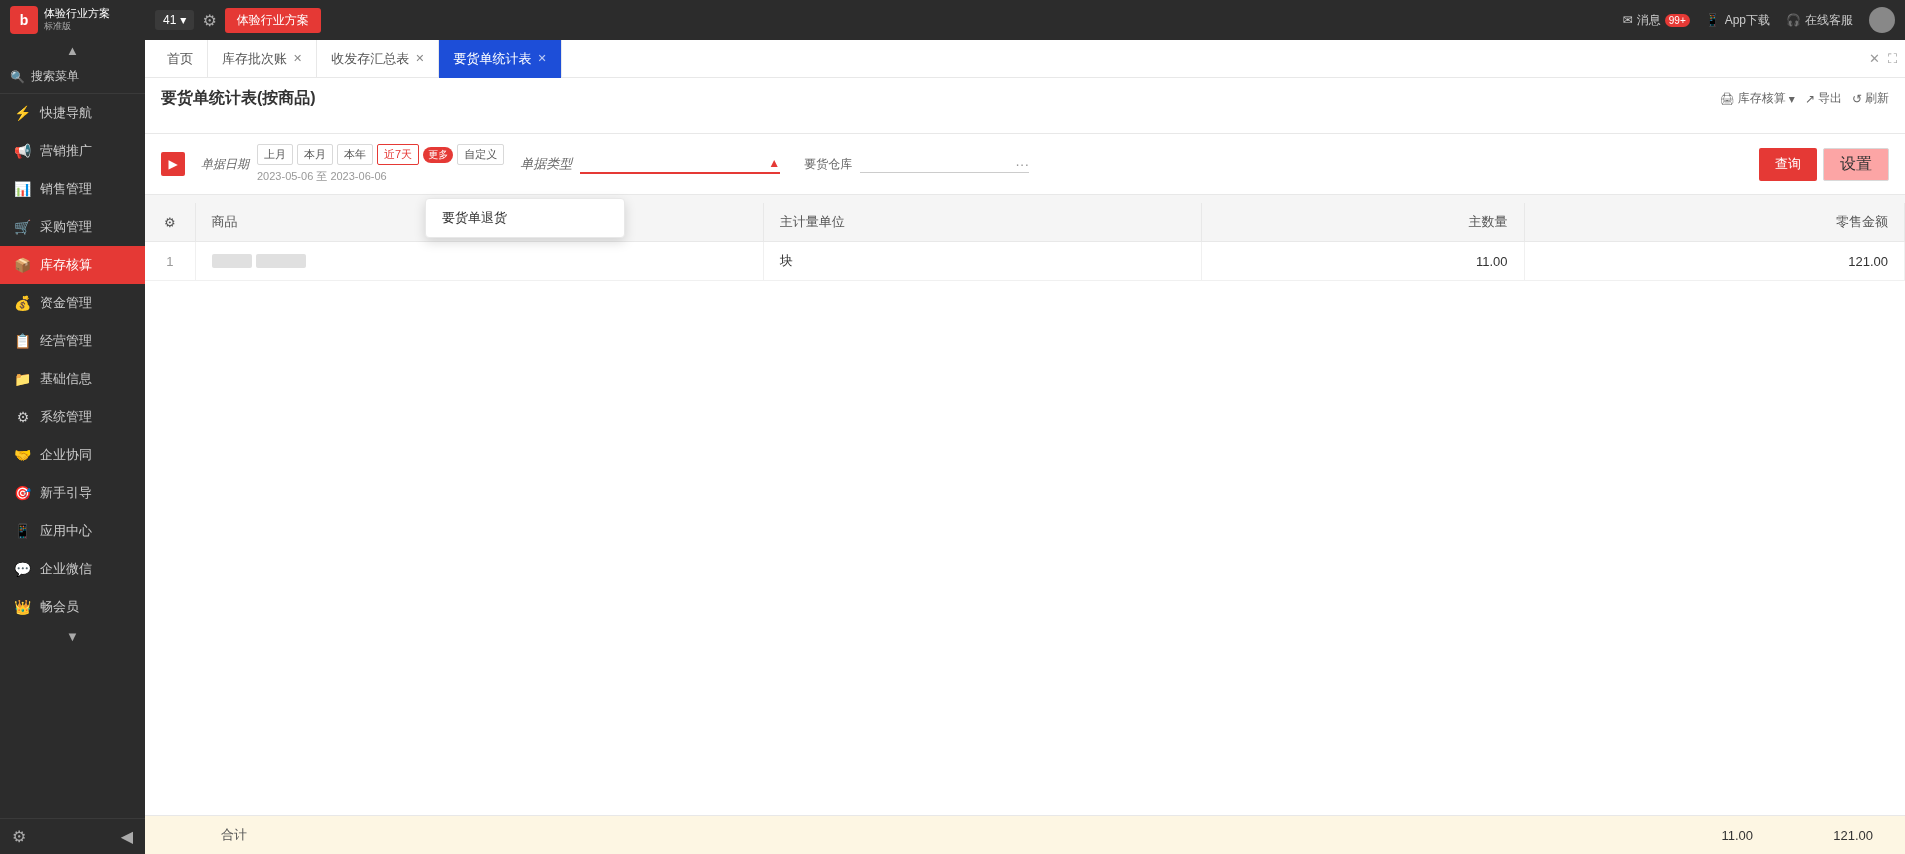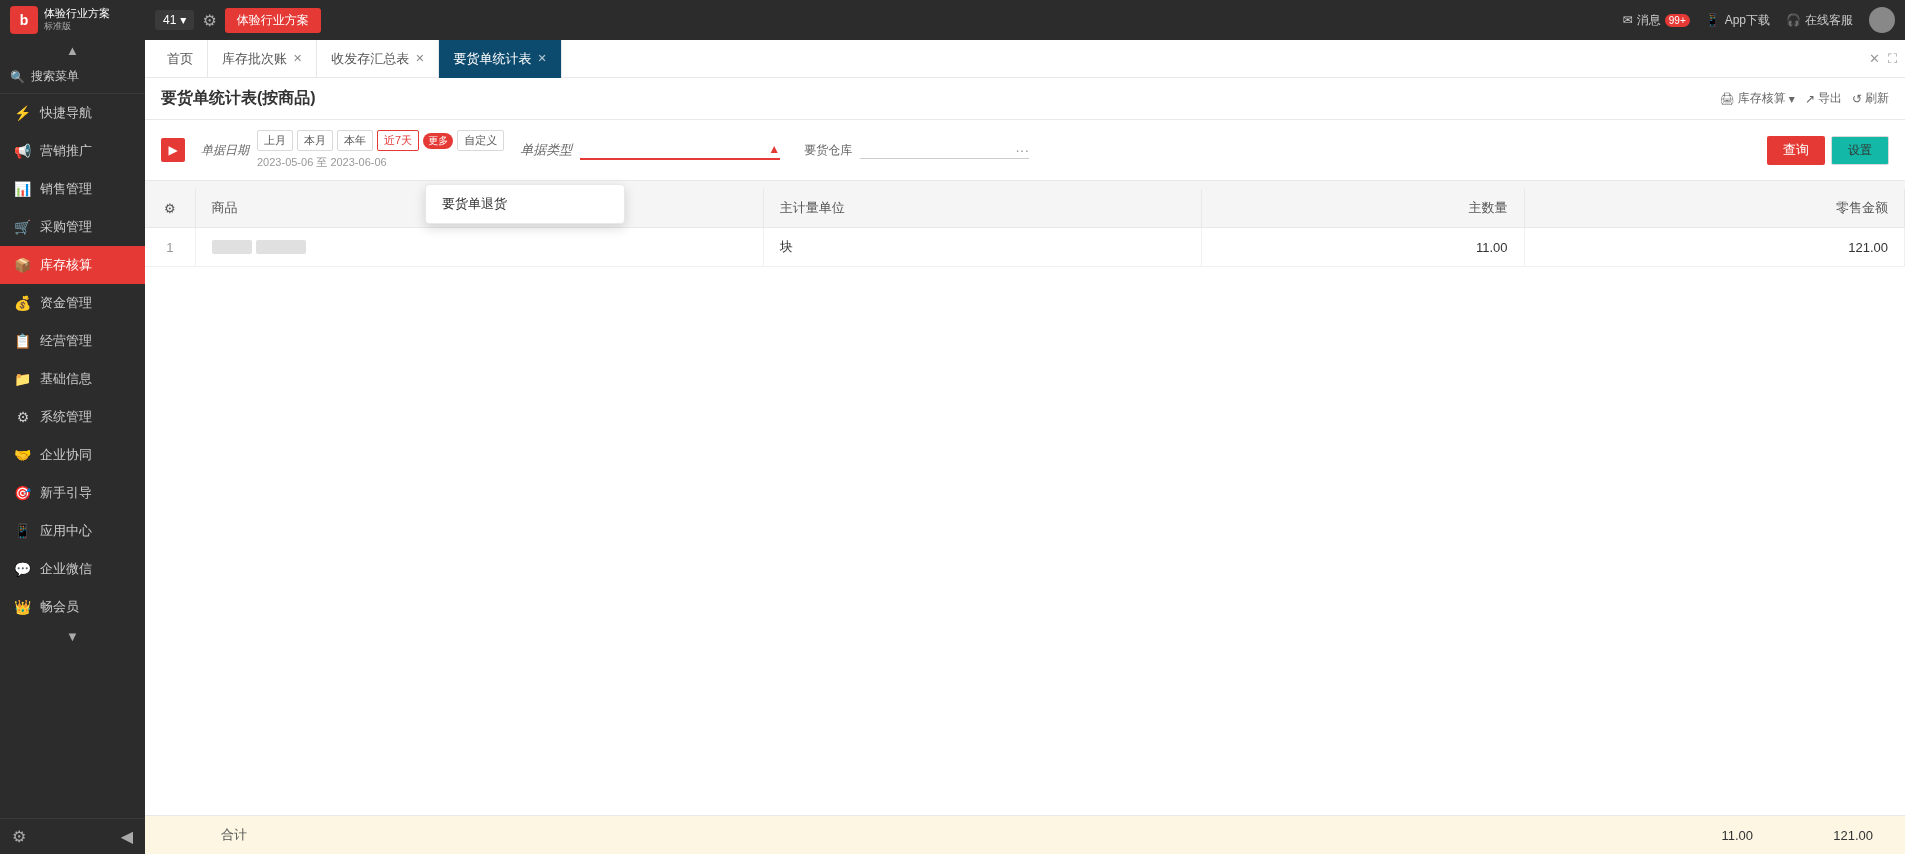--- a/index.html
+++ b/index.html
@@ -170,21 +170,21 @@
       height: 38px;
       padding: 0 14px;
       font-size: 13px;
       color: #555;
       cursor: pointer;
       border-right: 1px solid #e8e8e8;
       white-space: nowrap;
       position: relative;
     }
     .tab-item.active {
-      background: #0c4a6e;
+      background: #1d4ed8;
       color: white;
     }
     .tab-item .tab-close {
       margin-left: 6px;
       font-size: 11px;
       opacity: 0.7;
     }
     .tab-home { padding: 0 14px; color: #555; font-size: 13px; border-right: 1px solid #e8e8e8; }
     .tabs-actions {
       margin-left: auto;
@@ -206,21 +206,21 @@
     .page-header {
       background: #fff;
       padding: 10px 16px 0 16px;
       border-bottom: 1px solid #e8e8e8;
       flex-shrink: 0;
     }
     .page-title-row {
       display: flex;
       align-items: center;
       justify-content: space-between;
-      margin-bottom: 10px;
+      margin-bottom: 24px;
     }
     .page-title {
       font-size: 16px;
       font-weight: 600;
       color: #333;
     }
     .page-actions {
       display: flex;
       align-items: center;
       gap: 10px;
@@ -343,27 +343,27 @@
     .btn-query {
       background: #e53935;
       color: white;
       border: none;
       padding: 5px 16px;
       border-radius: 2px;
       cursor: pointer;
       font-size: 13px;
     }
     .btn-settings {
-      background: #14b8a6;
+      background: #fca5a5;
       color: #333;
       border: 1px solid #d9d9d9;
       padding: 5px 16px;
       border-radius: 2px;
       cursor: pointer;
-      font-size: 12px;
+      font-size: 16px;
     }
 
     
     .dropdown-overlay {
       position: absolute;
       top: 100%;
       left: 280px;
       background: white;
       border: 1px solid #e8e8e8;
       border-radius: 4px;

